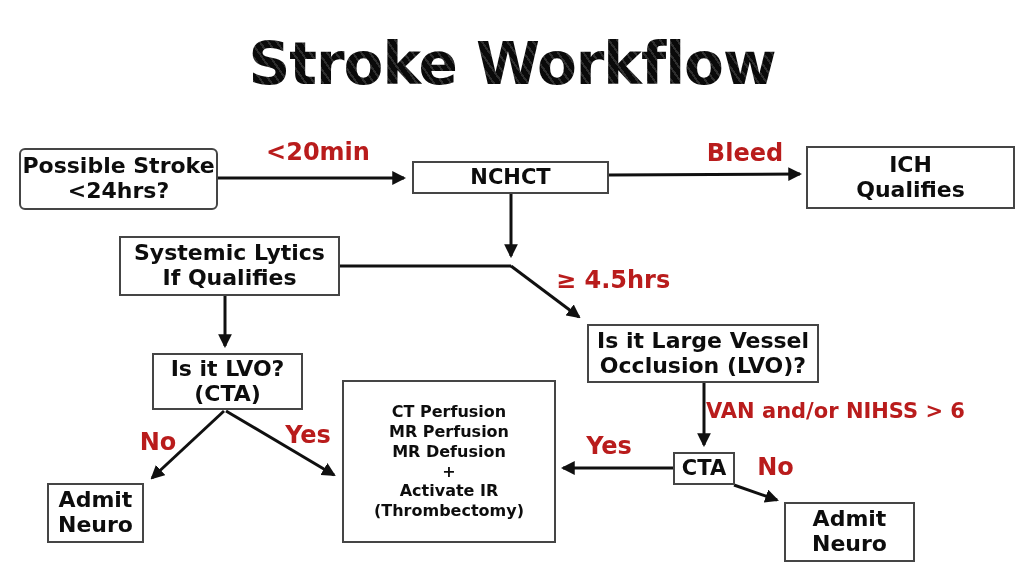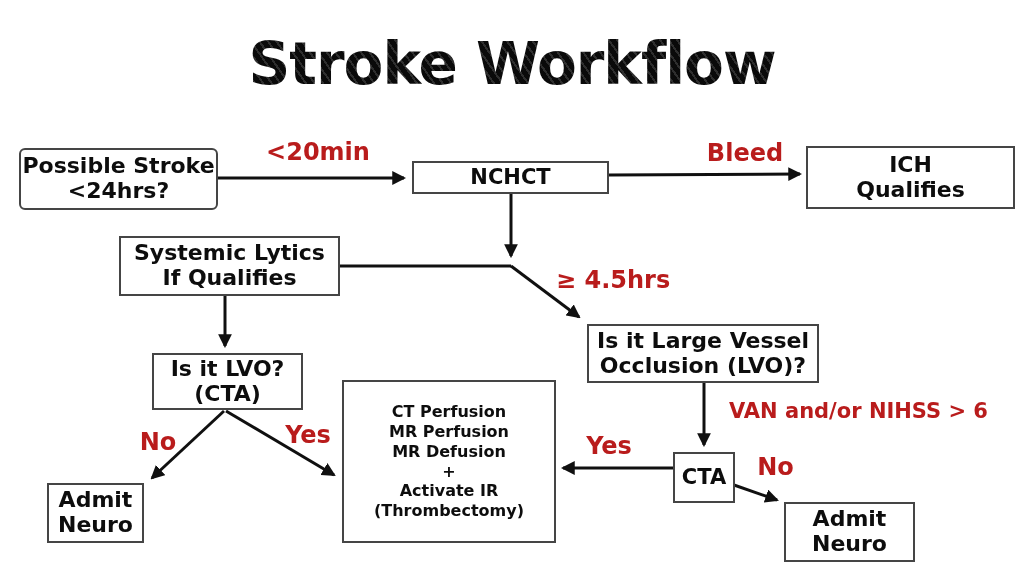--- a/index.html
+++ b/index.html
@@ -35,29 +35,29 @@
   }
   
   #n-possible  {left:19px;  top:148px; width:199px; height:62px;border-radius:6px;}
   #n-nchct     {left:412px; top:161px; width:197px; height:33px; font-size:21px;}
   #n-ich       {left:806px; top:146px; width:209px; height:63px;}
   #n-lytics    {left:119px; top:236px; width:221px; height:60px;}
   #n-lvocta    {left:146px; top:353px; width:151px; height:57px;margin-left:6px;}
   #n-admit-l   {left:47px;  top:483px; width:97px;  height:60px;}
   #n-perfusion {left:342px; top:380px; width:214px; height:163px; font-size:16px; line-height:1.24;}
   #n-lvolarge  {left:587px; top:324px; width:232px; height:59px;}
-  #n-ctasmall  {left:673px; top:452px; width:62px;  height:51px; font-size:21px;}
+  #n-ctasmall  {left:673px; top:452px; width:62px;  height:33px; font-size:21px;}
   #n-admit-r   {left:784px; top:502px; width:131px; height:60px;}
   
   #l-20min  {left:258px; top:138px; width:120px;}
   #l-bleed  {left:690px; top:139px; width:110px;}
   #l-nobleed{left:516px; top:213px; width:130px; text-align:left;}
   #l-3to45  {left:335px; top:230px; width:145px;}
   #l-ge45   {left:556px; top:266px; width:130px; text-align:left;}
-  #l-van    {left:706px; top:399px; width:280px; font-size:21px; text-align:left;padding-left:23px;}
+  #l-van    {left:706px; top:399px; width:280px; font-size:21px; text-align:left;}
   #l-no-l   {left:128px; top:428px; width:60px;}
   #l-yes-l  {left:278px; top:421px; width:60px;}
   #l-yes-c  {left:578px; top:432px; width:62px;}
   #l-no-c   {left:748px; top:453px; width:55px;}
 </style>
 </head>
 <body>
 
 <div class="canvas">
 

